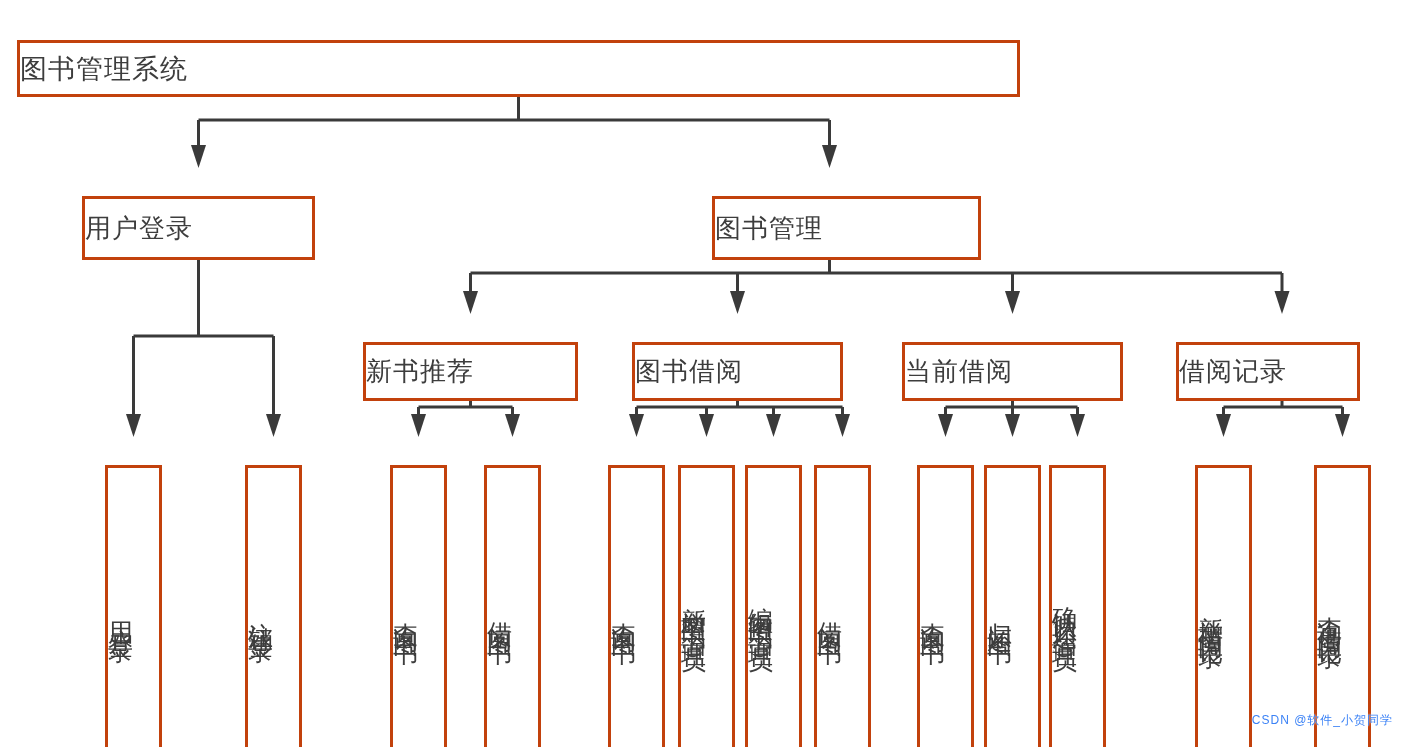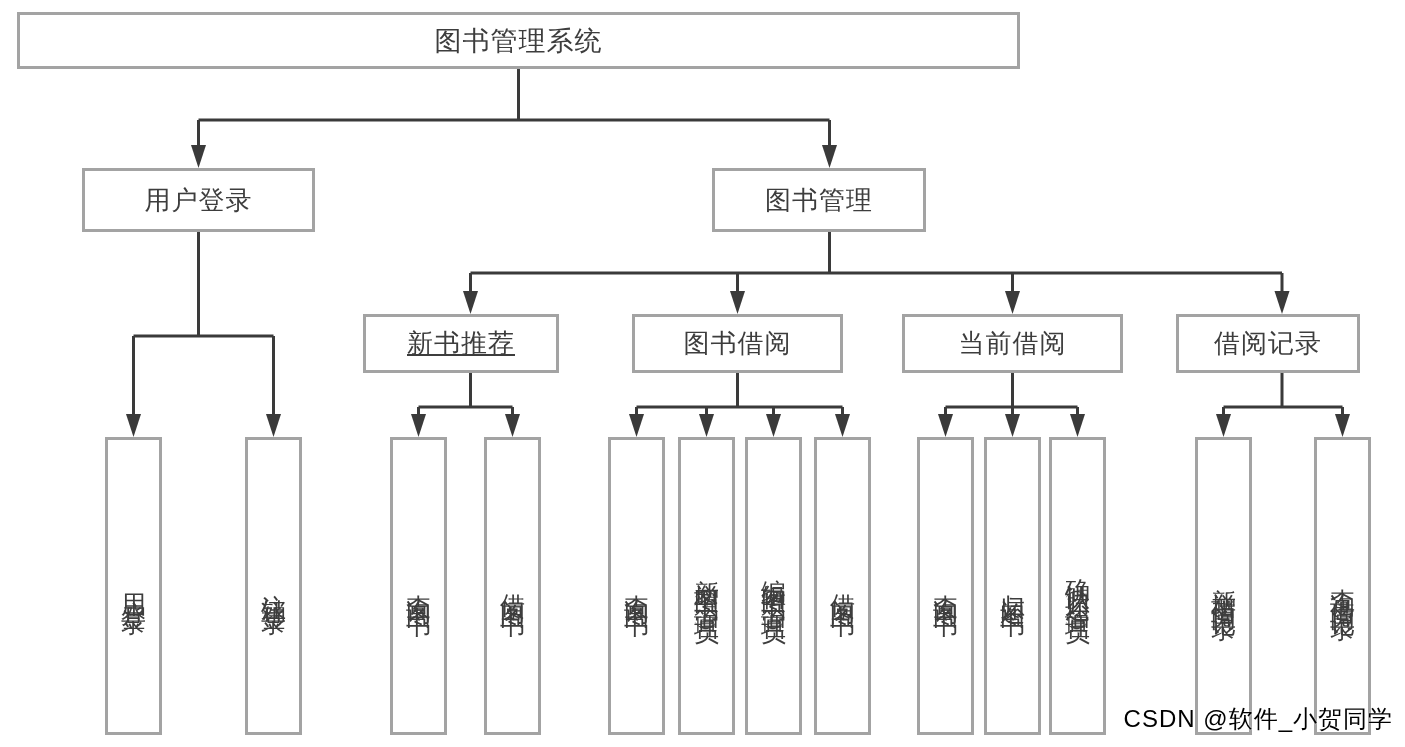--- a/index.html
+++ b/index.html
@@ -26,25 +26,25 @@
     left: 0;
     top: 0;
     width: 1405px;
     height: 747px;
     display: block;
   }
   .node {
     position: absolute;
     box-sizing: border-box;
     background: #ffffff;
-    border: 3px solid #a3a3a3;
+    border: 3px solid #c2410c;
     display: flex;
     align-items: center;
-    justify-content: center;
     text-align: center;
+    margin-top: 28px;
   }
   .node.root {
     left: 17px; top: 12px; width: 1003px; height: 57px;
     font-size: 27px;
     letter-spacing: 1px;
   }
   .node.lvl2 {
     top: 168px; height: 64px;
     font-size: 26px;
     letter-spacing: 1px;
@@ -61,24 +61,24 @@
     writing-mode: vertical-rl;
     text-orientation: mixed;
     font-size: 25px;
     letter-spacing: 6px;
     line-height: 1;
     white-space: nowrap;
   }
   .watermark {
     position: absolute;
     right: 12px;
-    bottom: 12px;
-    font-size: 24px;
-    letter-spacing: 1px;
-    color: #000000;
+    bottom: 18px;
+    font-size: 12px;
+    letter-spacing: 1px;
+    color: #3b82f6;
     text-shadow: 0 0 2px #ffffff;
     z-index: 5;
     white-space: nowrap;
   }
 </style>
 </head>
 <body>
 
 <div class="stage">
 
@@ -145,25 +145,25 @@
     </g>
   </svg>
 
   <div class="node root">
     <span>图书管理系统</span>
   </div>
 
   <div class="node lvl2" style="left:82px; width:233px;">
     <span>用户登录</span>
   </div>
-  <div class="node lvl2" style="left:712px; width:214px;">
+  <div class="node lvl2" style="left:712px; width:269px;">
     <span>图书管理</span>
   </div>
 
-  <div class="node lvl3" style="left:363px; width:196px;text-decoration:underline;">
+  <div class="node lvl3" style="left:363px; width:215px;">
     <span>新书推荐</span>
   </div>
   <div class="node lvl3" style="left:902px; width:221px;">
     <span>当前借阅</span>
   </div>
   <div class="node lvl3" style="left:632px; width:211px;">
     <span>图书借阅</span>
   </div>
   <div class="node lvl3" style="left:1176px; width:184px;">
     <span>借阅记录</span>

